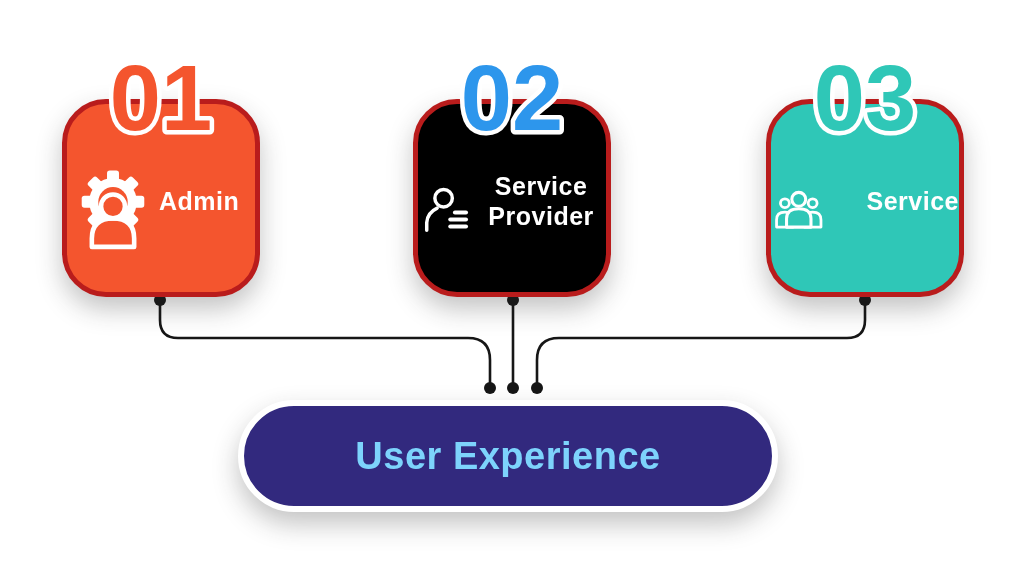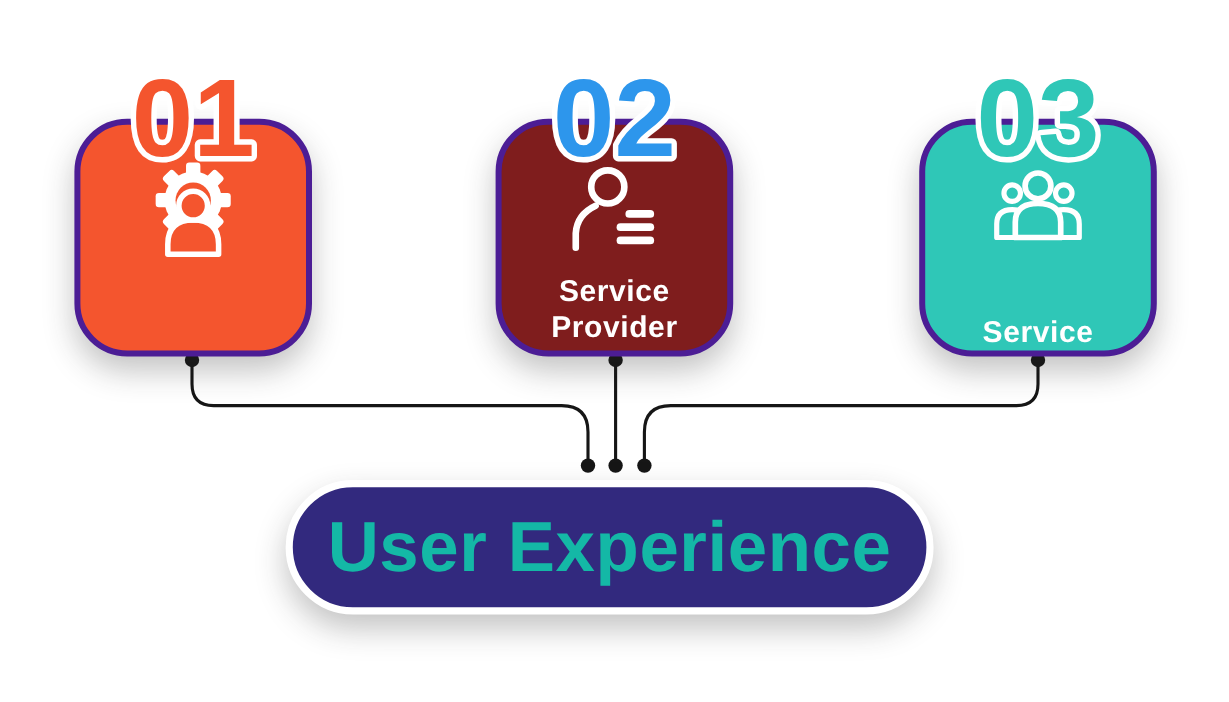--- a/index.html
+++ b/index.html
@@ -1,36 +1,36 @@
 <!DOCTYPE html>
 <html><head>
 <meta charset="utf-8">
 <style>
   html,body{margin:0;padding:0;background:#ffffff;}
   .stage{position:relative;width:1024px;height:585px;background:#ffffff;overflow:hidden;
          font-family:"Liberation Sans", sans-serif;}
   .connectors{position:absolute;left:0;top:0;width:1024px;height:585px;z-index:0;pointer-events:none;}
   .card{position:absolute;top:99px;width:198px;height:198px;box-sizing:border-box;
-        border:5px solid #4c1d95;border-radius:44px;
+        border:5px solid #b91c1c;border-radius:44px;
         box-shadow:0 12px 26px rgba(40,40,40,.28);
-        display:flex;flex-direction:column;align-items:center;z-index:1;}
+        display:flex;flex-direction:row;align-items:center;z-index:1;}
   .card-1{left:62px;} .card-2{left:413px;} .card-3{left:766px;gap:40px;}
   .num-wrap{position:absolute;left:50%;top:-62px;transform:translateX(-50%);
             width:240px;height:110px;overflow:visible;}
   .num-wrap text{font-family:"Liberation Sans", sans-serif;font-size:92px;font-weight:bold;
             text-anchor:middle;stroke:#ffffff;stroke-width:9px;paint-order:stroke fill;
             fill:currentColor;stroke-linejoin:round;}
   .icon{margin-top:26px;width:92px;height:92px;}
   .card-label{margin-top:6px;color:#ffffff;font-size:25px;font-weight:bold;
               letter-spacing:.5px;text-align:center;line-height:1.2;max-width:160px;}
   .pill{position:absolute;left:238px;top:400px;width:540px;height:112px;box-sizing:border-box;
         border:6px solid #ffffff;border-radius:60px;
         box-shadow:0 12px 26px rgba(40,40,40,.28);
         display:flex;align-items:center;justify-content:center;z-index:1;}
-  .pill-label{color:#14b8a6;font-size:59px;font-weight:800;letter-spacing:.5px;}
+  .pill-label{color:#7dd3fc;font-size:38px;font-weight:800;letter-spacing:.5px;}
 </style>
 </head>
 <body>
 
 <div class="stage">
 
   <svg class="connectors" viewBox="0 0 1024 585" style="color: rgb(22, 22, 22);">
     <g stroke="currentColor" stroke-width="2.6" fill="none" stroke-linecap="round">
       <path d="M160,300 V320 Q160,338 178,338 H468 Q490,338 490,360 V386"></path>
       <path d="M513,300 V386"></path>
@@ -59,23 +59,24 @@
         <rect x="43.5" y="6" width="13" height="14" rx="3" transform="rotate(180 50 40)"></rect>
         <rect x="43.5" y="6" width="13" height="14" rx="3" transform="rotate(225 50 40)"></rect>
         <rect x="43.5" y="6" width="13" height="14" rx="3" transform="rotate(270 50 40)"></rect>
         <rect x="43.5" y="6" width="13" height="14" rx="3" transform="rotate(315 50 40)"></rect>
         <circle cx="50" cy="40" r="26"></circle>
       </g>
       <circle cx="50" cy="40" r="16" fill="currentColor"></circle>
       <path d="M 27,89 L 27,80 Q 27,58 50,58 Q 73,58 73,80 L 73,89 Z" fill="currentColor" stroke="#ffffff" stroke-width="5" stroke-linejoin="round"></path>
       <circle cx="50" cy="45" r="13" fill="currentColor" stroke="#ffffff" stroke-width="5"></circle>
     </svg>
+    <div class="card-label">Admin</div>
   </div>
 
-  <div class="card card-2" style="background: #7f1d1d;">
+  <div class="card card-2" style="background: #000000;">
     <svg class="num-wrap" viewBox="0 0 240 110" style="color: rgb(45, 150, 236);">
       <text x="120" y="88">02</text>
     </svg>
     <svg class="icon" viewBox="0 0 100 100" style="color: rgb(45, 150, 236);">
       <circle cx="44" cy="28" r="15" fill="none" stroke="#ffffff" stroke-width="6"></circle>
       <path d="M 33,45 Q 16,53 15,70 L 15,83" fill="none" stroke="#ffffff" stroke-width="6" stroke-linecap="round"></path>
       <g fill="#ffffff">
         <rect x="60" y="49" width="26" height="7" rx="3.5"></rect>
         <rect x="52" y="61" width="34" height="7" rx="3.5"></rect>
         <rect x="52" y="73" width="34" height="7" rx="3.5"></rect>

